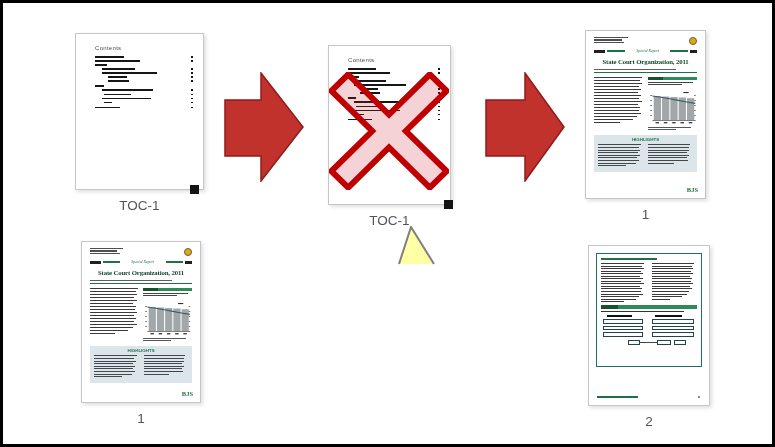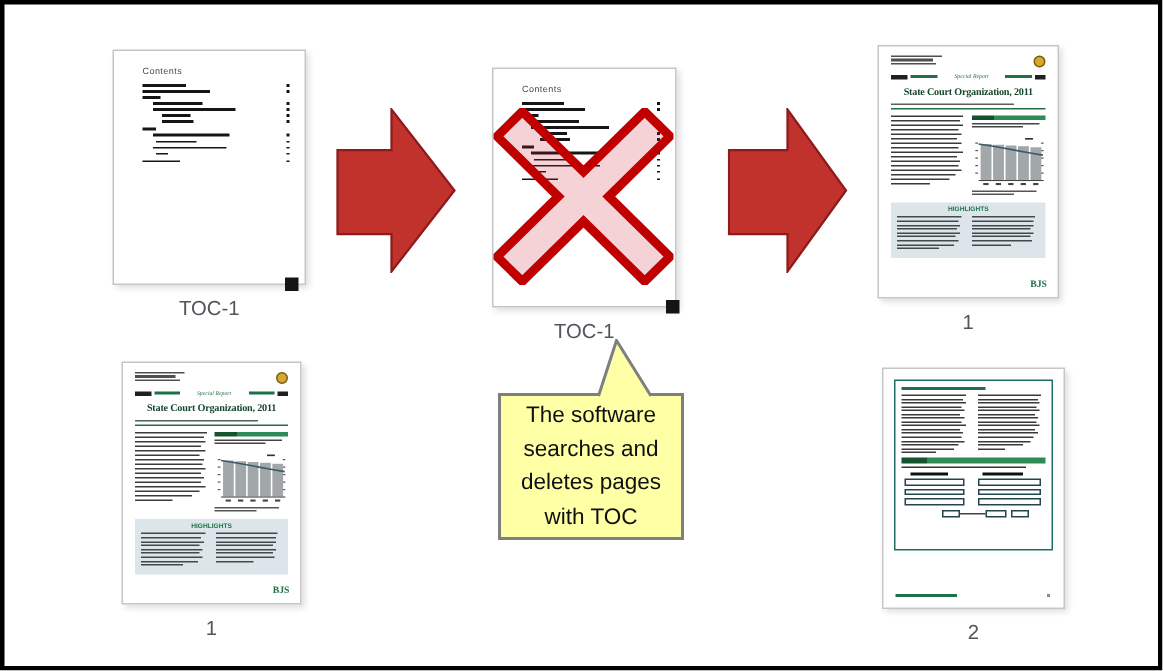--- a/index.html
+++ b/index.html
@@ -503,17 +503,14 @@
       </div>
     </div>
     <div class="doc-label">2</div>
   </div>
 
   <svg class="shape pointer" style="left:392px;top:223px;" width="42" height="39" viewBox="0 0 42 39">
     <path d="M4,38 L16,1 L39,38 Z" fill="#FFFFA6"></path>
     <path d="M4,38 L16,1 L39,38" fill="none" stroke="#7F7F7F" stroke-width="2"></path>
   </svg>
 
-  <div class="callout">
-    <span>The software searches and deletes pages with TOC</span>
-  </div>
 
 </div>
 
 </body></html>

